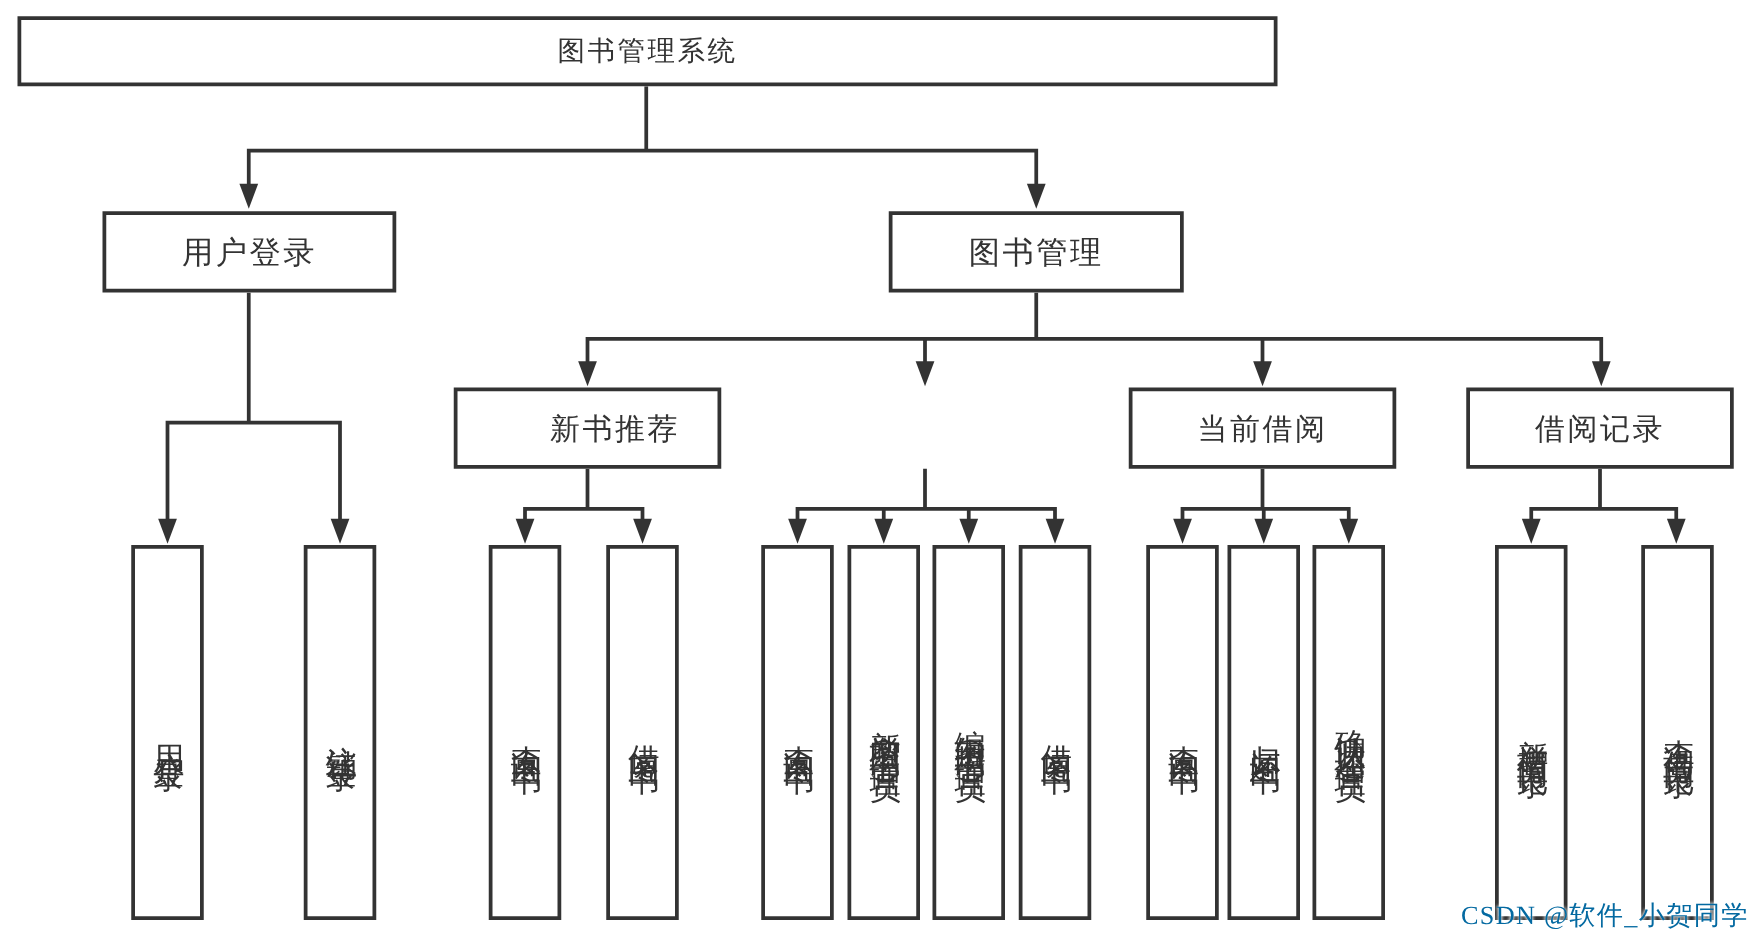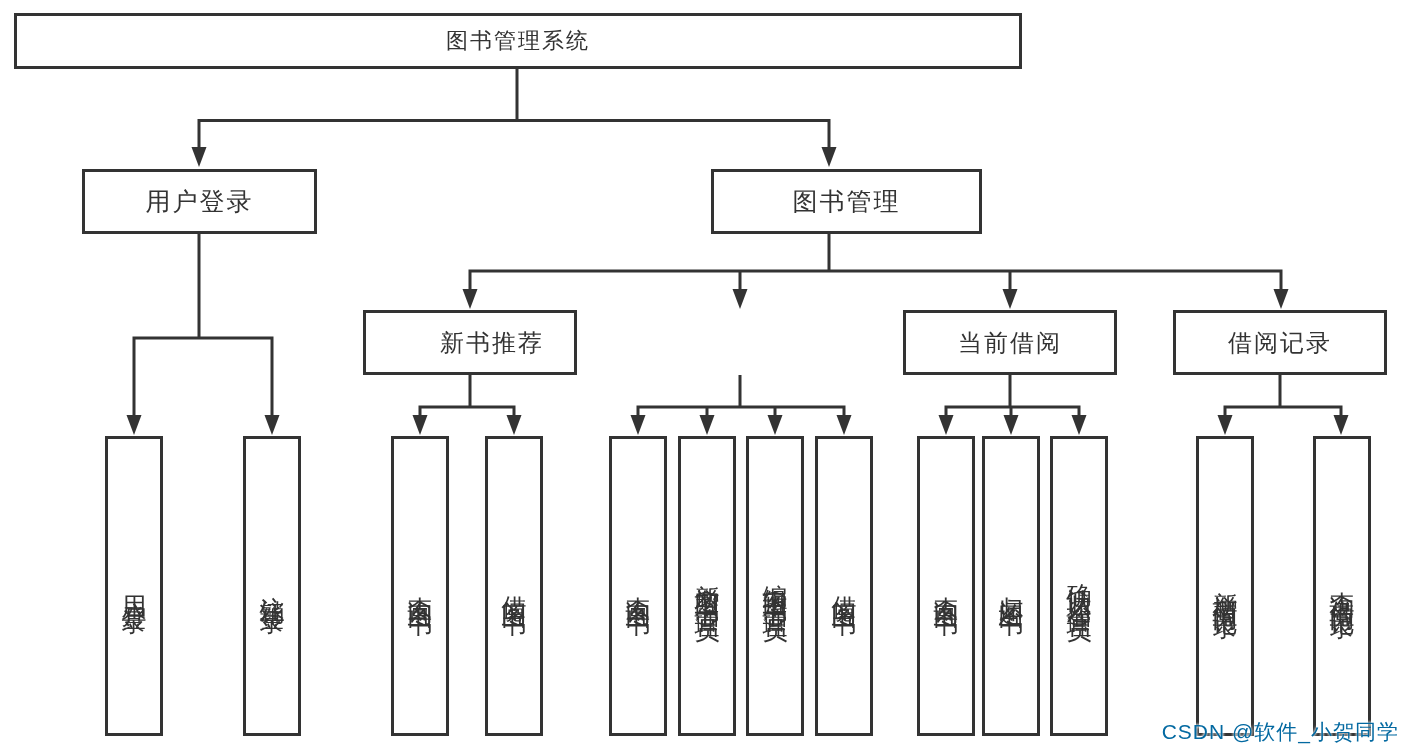--- a/index.html
+++ b/index.html
@@ -1,21 +1,21 @@
 <!DOCTYPE html>
 <html><head>
 <meta charset="utf-8">
 <style>
   html, body { margin: 0; padding: 0; background: #ffffff; }
   .canvas {
     position: relative;
     width: 1405px;
     height: 747px;
     background: #ffffff;
-    font-family: Liberation Sans, sans-serif;
+    font-family: Liberation Serif, serif;
     overflow: hidden;
   }
   .connectors {
     position: absolute;
     left: 0; top: 0;
     width: 1405px; height: 747px;
     z-index: 1;
   }
   .connectors path {
     stroke: #333333;
@@ -103,21 +103,21 @@
     <polygon points="1071.5,415 1086.5,415 1079,435"></polygon>
 
     <path d="M1280,375 V408.5 M1223.5,407 H1342.5 M1225,407 V417 M1341,407 V417"></path>
     <polygon points="1217.5,415 1232.5,415 1225,435"></polygon>
     <polygon points="1333.5,415 1348.5,415 1341,435"></polygon>
   </svg>
 
   <div class="node root">图书管理系统</div>
 
   <div class="node lvl2" style="left:82px;width:235px;">用户登录</div>
-  <div class="node lvl2" style="left:711px;width:271px;">图书管理</div>
+  <div class="node lvl2" style="left:711px;width:236px;">图书管理</div>
 
   <div class="node lvl3" style="left:363px;padding-left:44px;">新书推荐</div>
   <div class="node lvl3" style="left:903px;">当前借阅</div>
   <div class="node lvl3" style="left:1173px;">借阅记录</div>
 
   <div class="node leaf" style="left:105px;">用户登录</div>
   <div class="node leaf" style="left:243px;">注销登录</div>
 
   <div class="node leaf" style="left:391px;">查询图书</div>
   <div class="node leaf" style="left:485px;">借阅图书</div>

